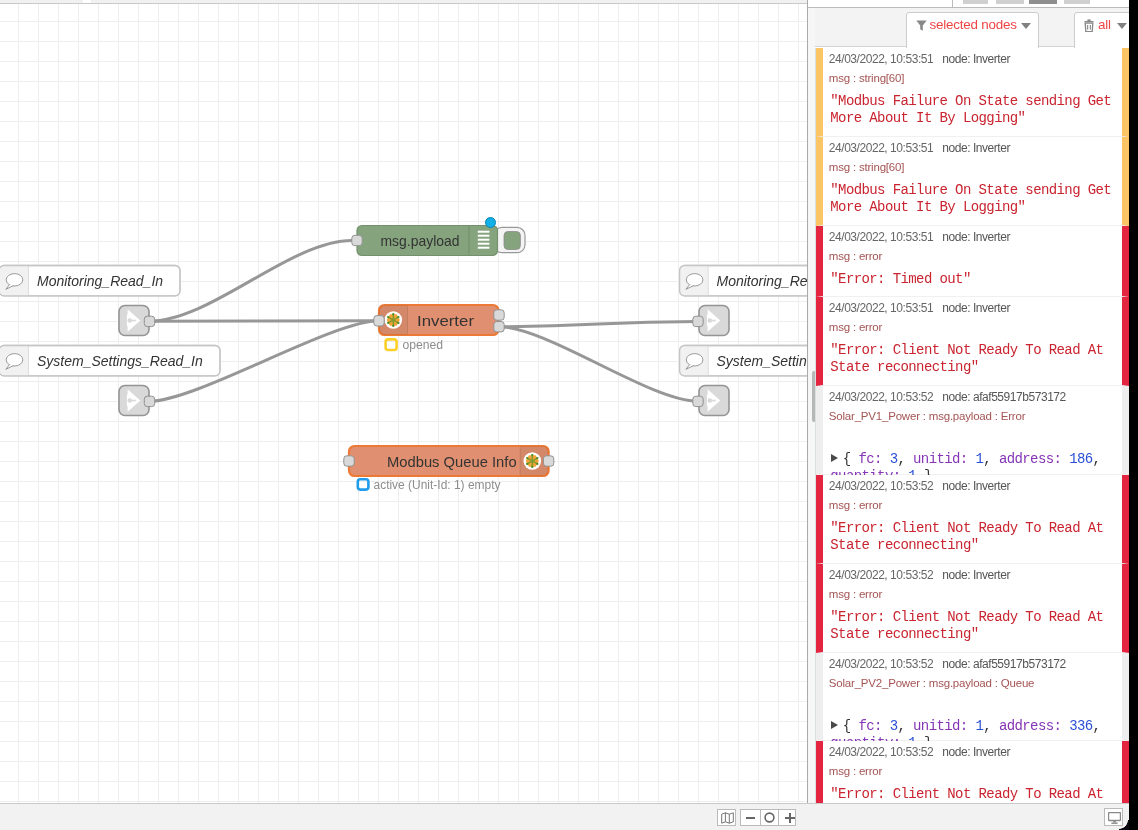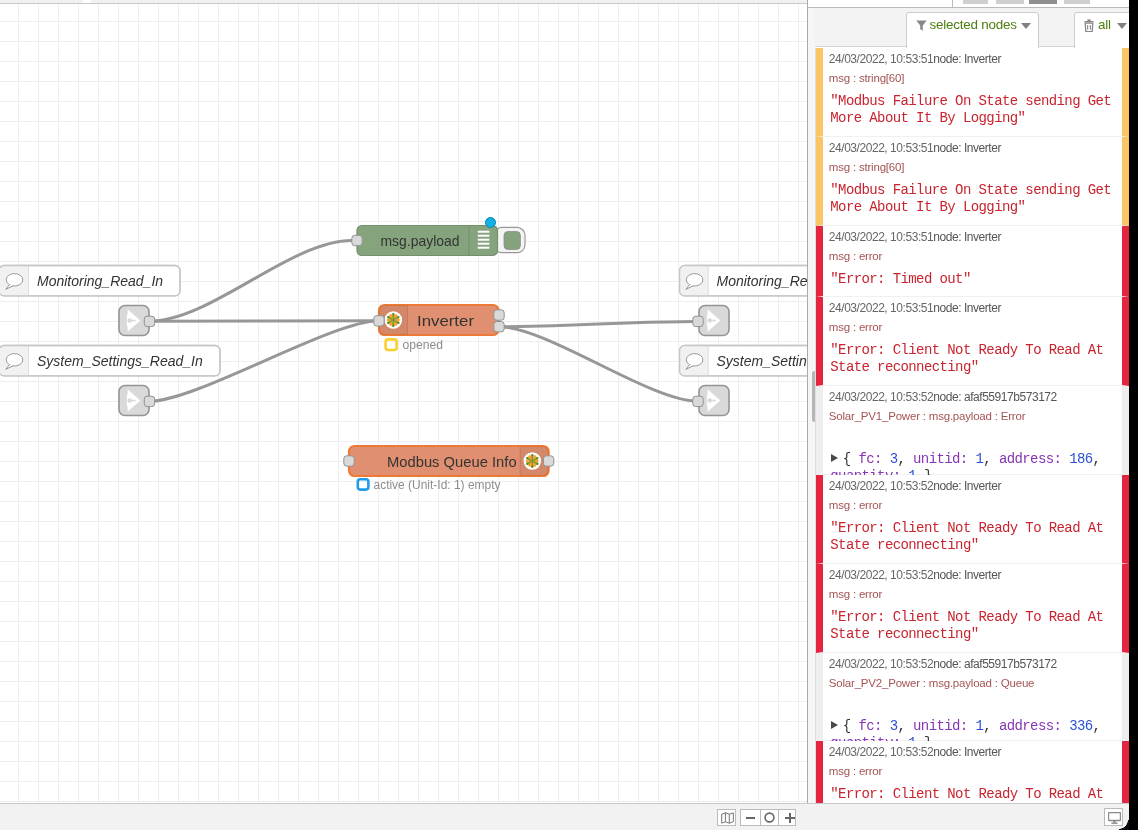--- a/index.html
+++ b/index.html
@@ -20,31 +20,31 @@
 
   
   #sep{left:808px;top:8px;width:7.2px;height:795px;background:#f6f6f6;}
   #septhumb{left:811.9px;top:371px;width:4.2px;height:51px;background:#b7b7b7;border-radius:2px;}
   #sbtop{left:815.2px;top:0;width:313.4px;height:7px;background:#fff;}
   #sbtopline{left:808px;top:7px;width:320.6px;height:1px;background:#bbbbbb;}
   .tabrect{top:0;height:3.5px;background:#d0d0d0;}
   #sbtoolbar{left:815.2px;top:8px;width:313.4px;height:38.5px;background:#f3f3f3;
              border-bottom:1px solid #d4d4d4;box-sizing:border-box;}
   .tbbtn{position:absolute;top:11.9px;height:38px;background:#fff;border:1px solid #ccc;
-         border-radius:3px;box-sizing:border-box;color:#4d7c0f;font-size:13.4px;}
+         border-radius:3px;box-sizing:border-box;color:#ef4444;font-size:13.4px;}
   .tbbtn .lbl{position:absolute;top:4.6px;letter-spacing:-0.2px;}
 
   
   #msgs{left:815.8px;top:47.5px;width:312.8px;height:755.5px;overflow:hidden;background:#fff;}
   .msg{position:relative;box-sizing:border-box;border-left:7px solid #eee;
        border-right:7px solid #eee;border-bottom:1px solid #f0f0f0;background:#fff;}
   .msg.warn{border-left-color:#fbc465;border-right-color:#fbc465;}
   .msg.err{border-left-color:#e32540;border-right-color:#e32540;}
   .meta{position:absolute;left:6px;top:4.5px;font-size:12px;letter-spacing:-0.45px;color:#666;white-space:nowrap;}
-  .meta .nid{color:#555;}
+  .meta .nid{margin-left:9px;color:#555;}
   .meta2{position:absolute;left:6px;top:24.5px;font-size:11.5px;letter-spacing:-0.2px;color:#a55454;white-space:nowrap;}
   .payload{position:absolute;left:7.5px;top:45px;font-family:"Liberation Mono",monospace;
            font-size:14px;letter-spacing:-0.6px;line-height:17.5px;color:#c9242f;white-space:pre;}
   .payload.obj{color:#333;margin-top:20px;}
   .okey{color:#8535b5;}
   .onum{color:#2b50d6;}
   .tri{display:inline-block;width:0;height:0;border-left:7px solid #4a4a4a;margin-left:1px;
        border-top:4px solid transparent;border-bottom:4px solid transparent;
        margin-right:4.5px;position:relative;top:-1px;}
 

